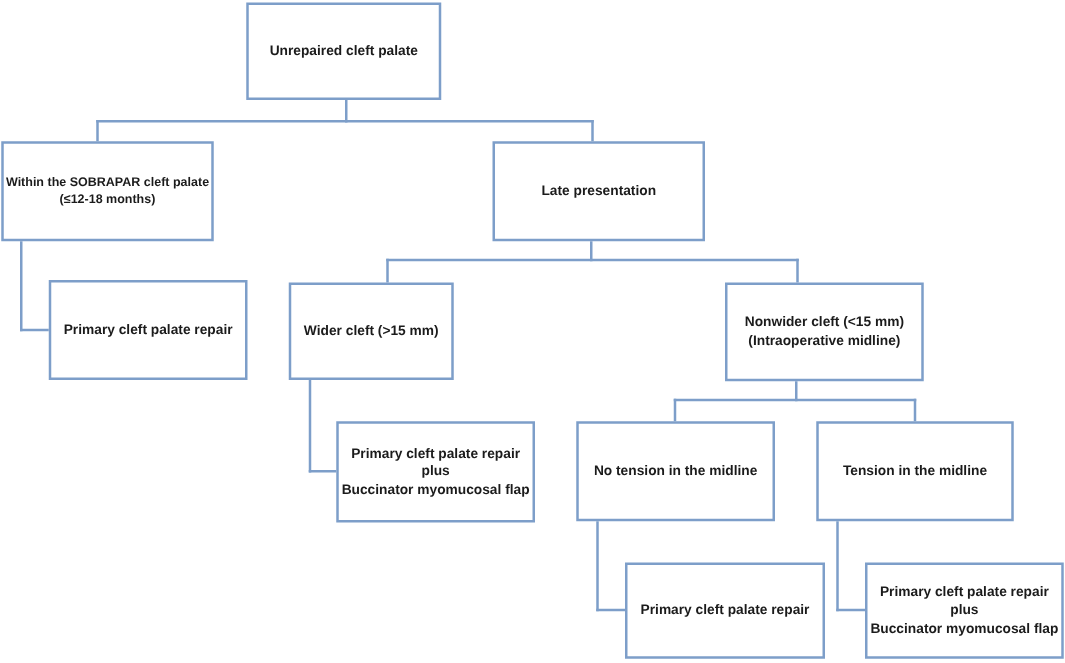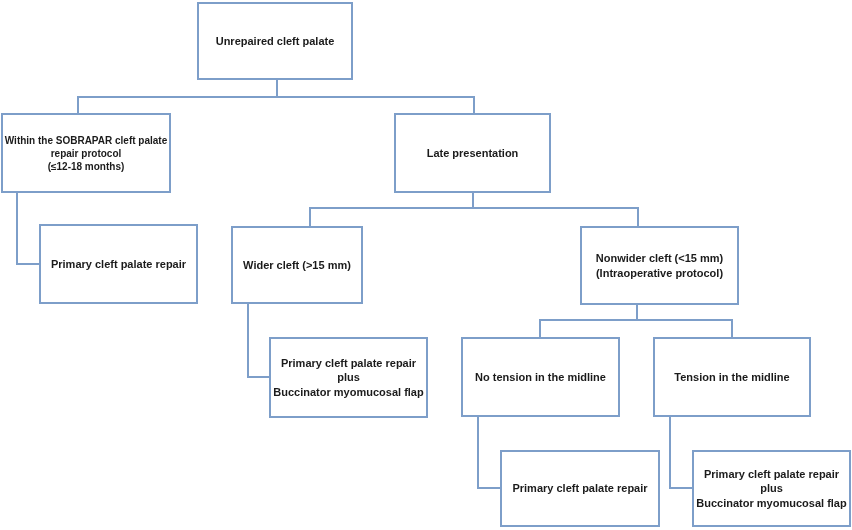--- a/index.html
+++ b/index.html
@@ -43,40 +43,39 @@
 
 <div id="stage">
 
   <div class="node" style="left:197px; top:2px; width:156px; height:78px;">
     <div class="line-txt">Unrepaired cleft palate</div>
   </div>
 
   <div class="node fs10" style="left:1px; top:113px; width:170px; height:80px;">
     <div>
       <div class="line-txt">Within the SOBRAPAR cleft palate</div>
-      <div class="line-txt">repair protocol</div>
     </div>
     <div class="note">(≤12-18 months)</div>
   </div>
 
-  <div class="node" style="left:394px; top:113px; width:157px; height:80px;">
+  <div class="node" style="left:394px; top:113px; width:170px; height:80px;">
     <div class="line-txt">Late presentation</div>
   </div>
 
   <div class="node" style="left:39px; top:224px; width:159px; height:80px;">
     <div class="line-txt">Primary cleft palate repair</div>
   </div>
 
   <div class="node" style="left:231px; top:226px; width:132px; height:78px;">
     <div class="line-txt">Wider cleft (&gt;15 mm)</div>
   </div>
 
   <div class="node" style="left:580px; top:226px; width:159px; height:79px;">
     <div class="line-txt">Nonwider cleft (&lt;15 mm)</div>
-    <div class="note">(Intraoperative protocol)</div>
+    <div class="note">(Intraoperative midline)</div>
   </div>
 
   <div class="node" style="left:269px; top:337px; width:159px; height:81px;">
     <div class="line-txt">Primary cleft palate repair</div>
     <div class="line-txt">plus</div>
     <div class="line-txt">Buccinator myomucosal flap</div>
   </div>
 
   <div class="node" style="left:461px; top:337px; width:159px; height:80px;">
     <div class="line-txt">No tension in the midline</div>

